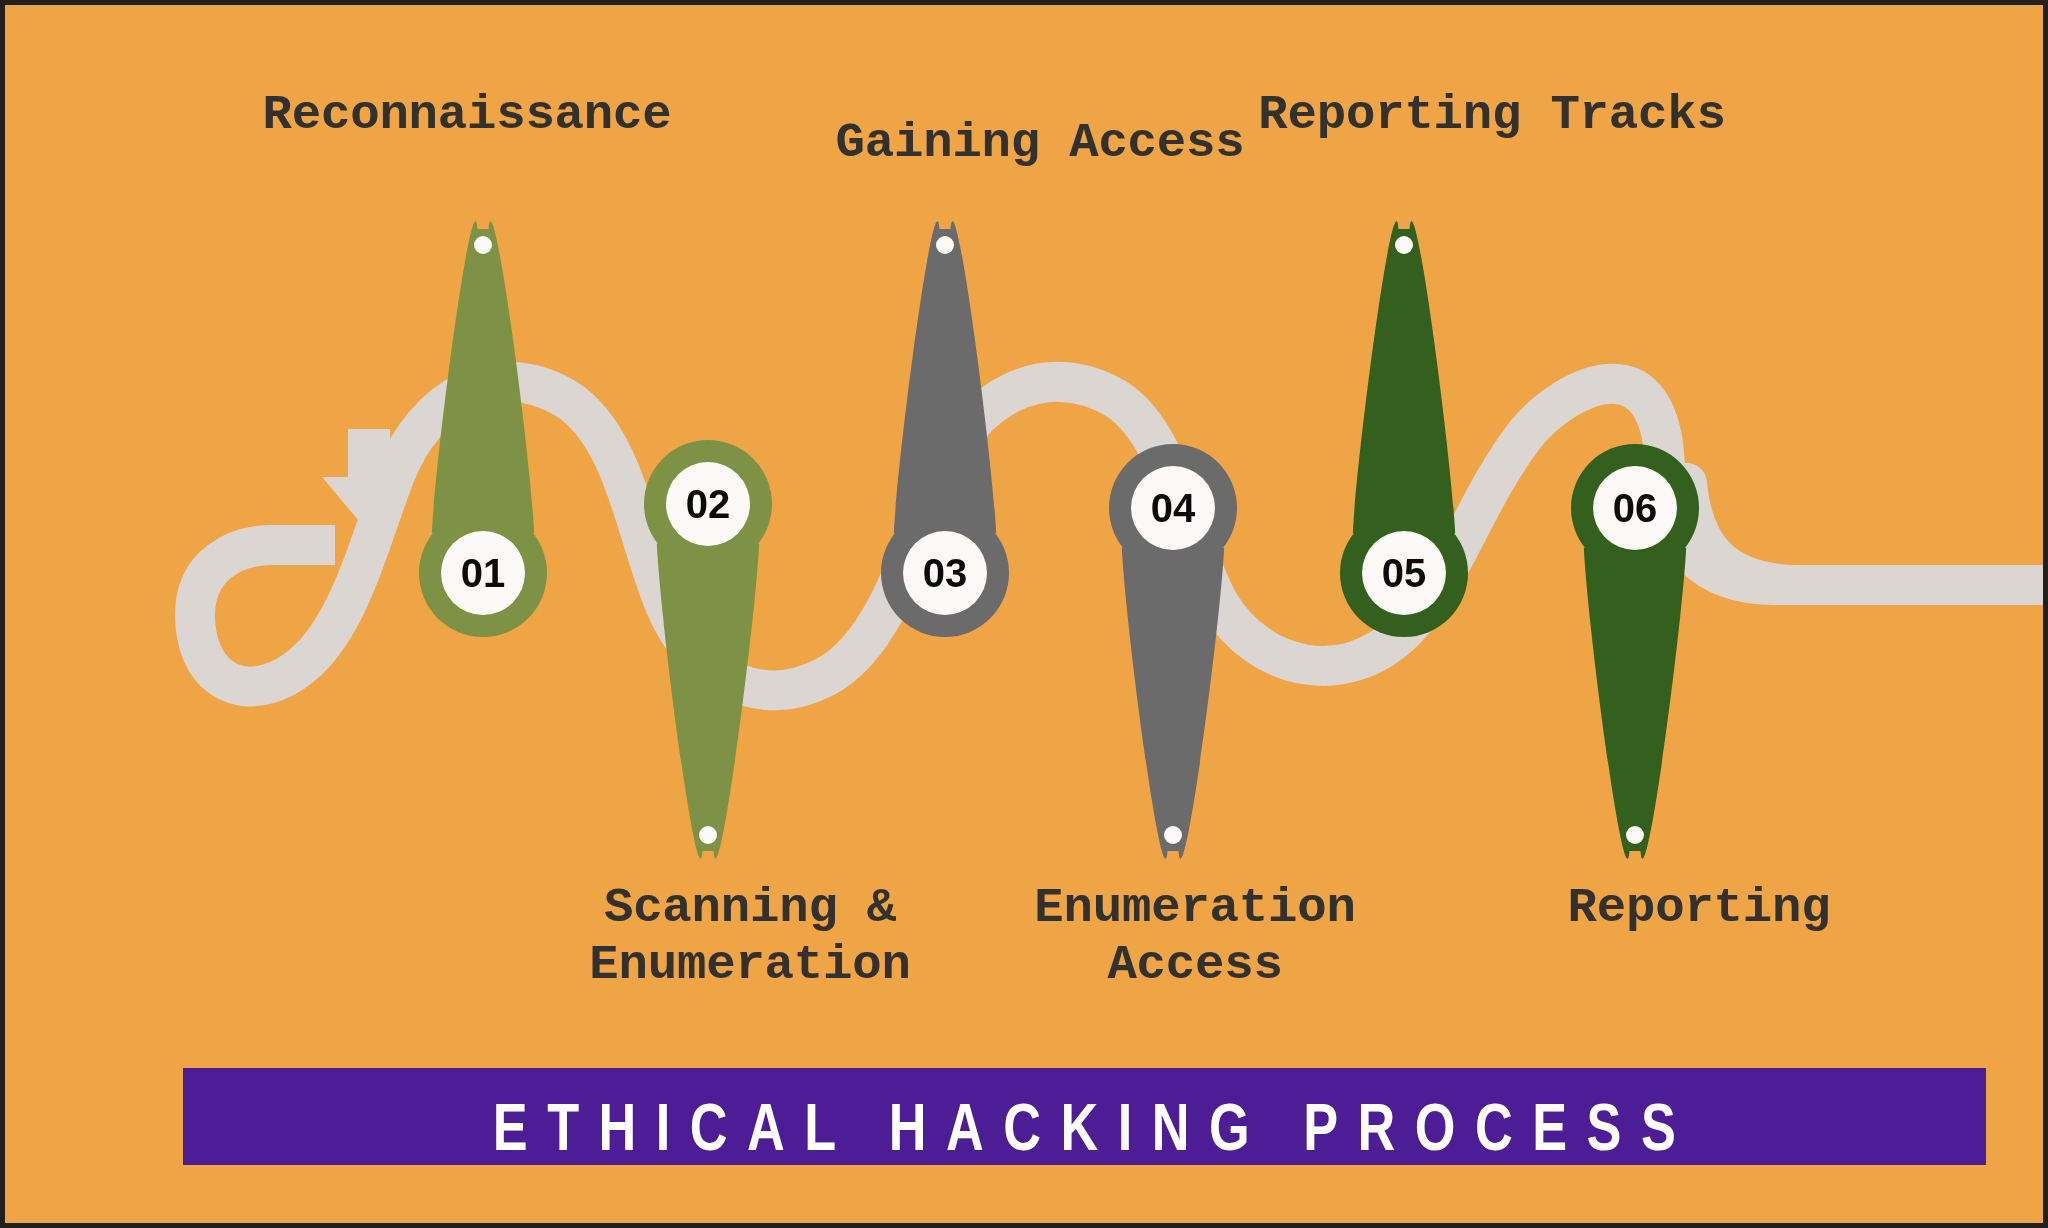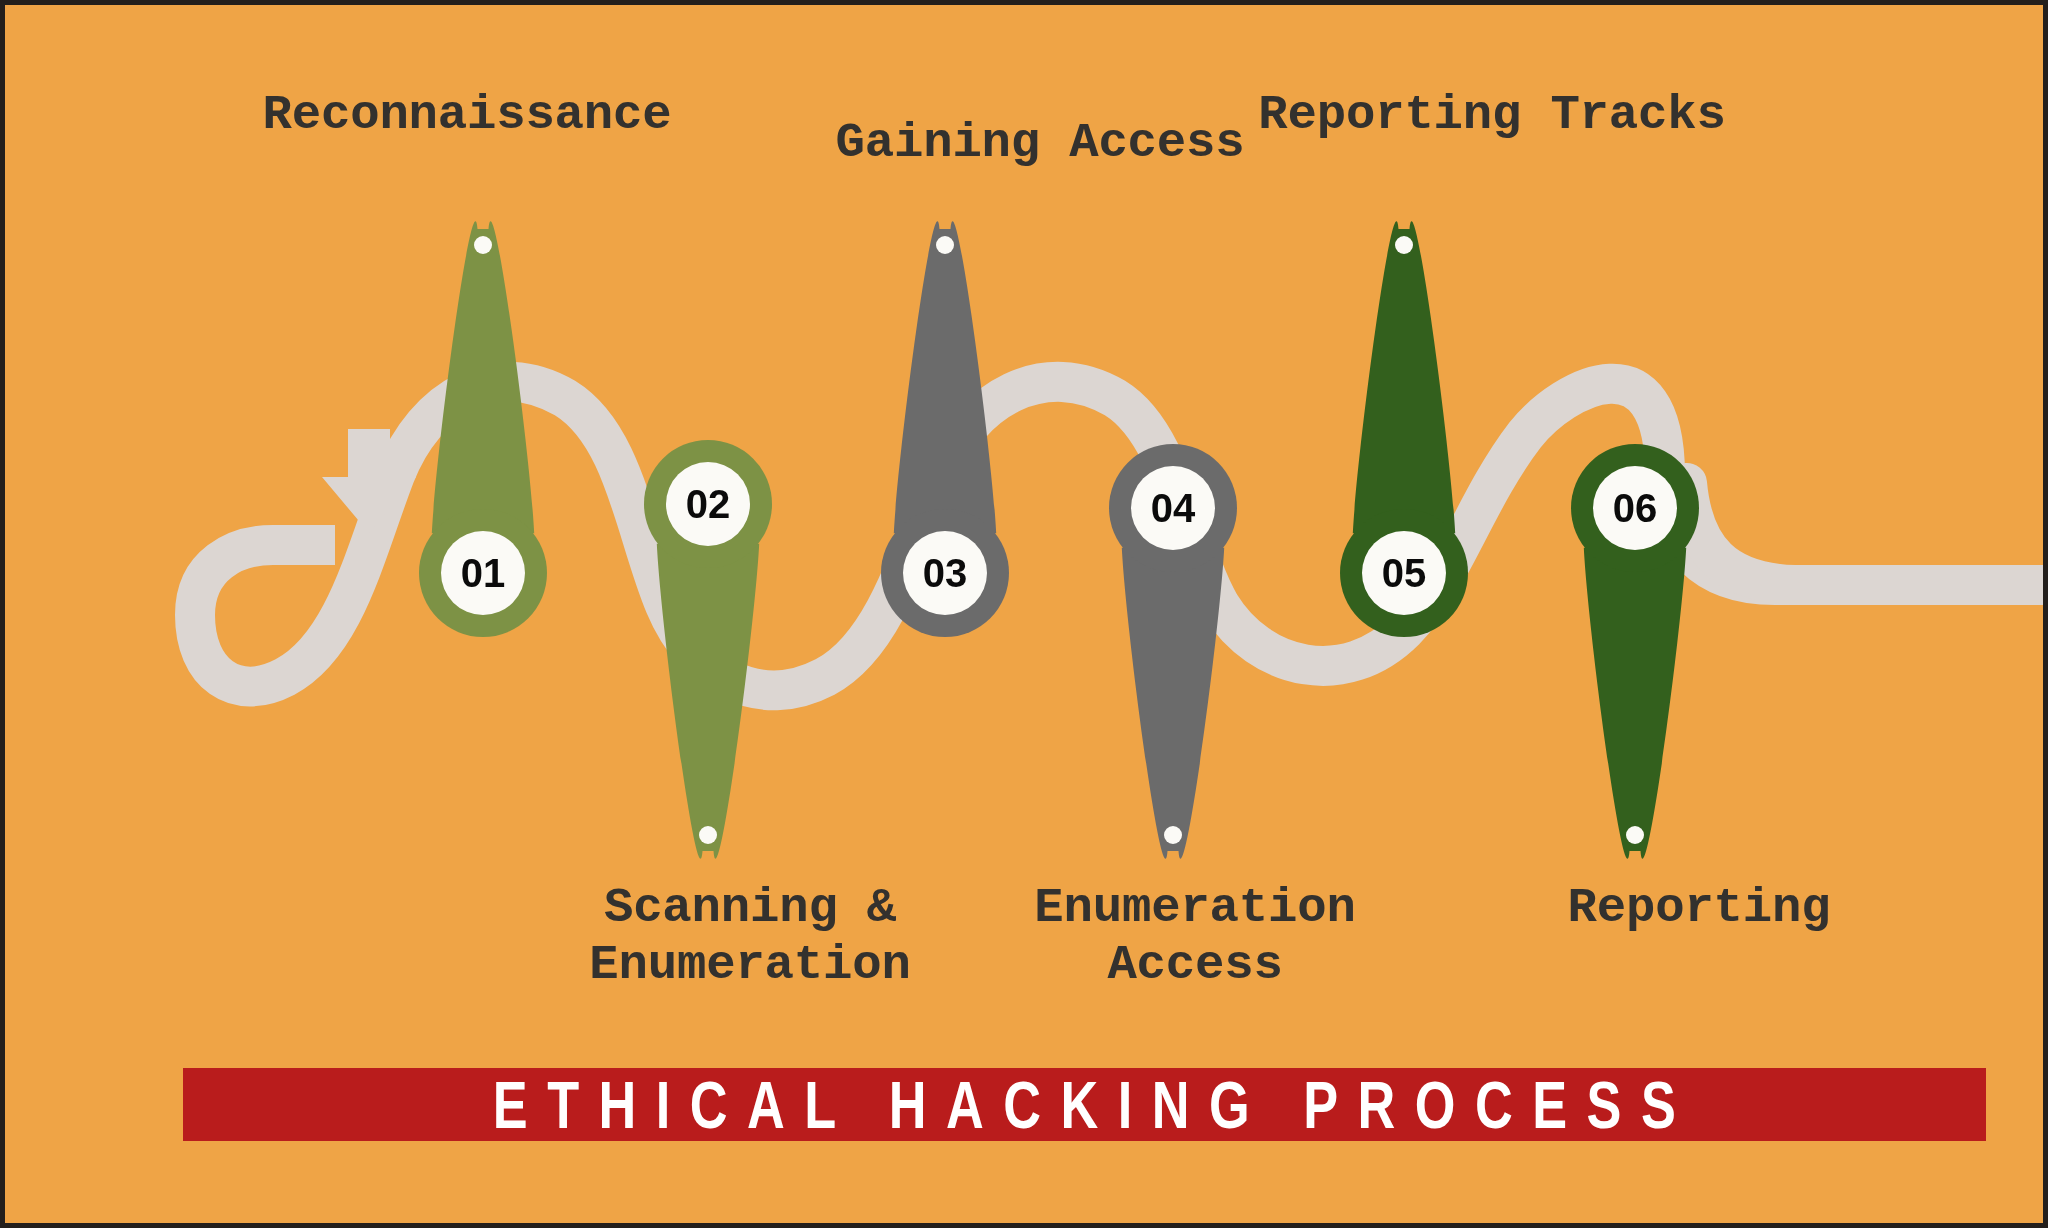--- a/index.html
+++ b/index.html
@@ -41,24 +41,24 @@
     font-family: "Liberation Sans", sans-serif;
     font-weight: bold;
     font-size: 40px;
     fill: #0b0b0b;
   }
   #title-banner {
     position: absolute;
     left: 178px;
     top: 1063px;
     width: 1803px;
-    height: 73px;
-    background: #b91c1c;
+    height: 97px;
+    background: #4c1d95;
     display: flex;
-    align-items: center;
+    align-items: flex-end;
     justify-content: center;
   }
   #title-text {
     color: #ffffff;
     font-family: "Liberation Sans Narrow", "Liberation Sans", sans-serif;
     font-weight: bold;
     font-size: 67px;
     letter-spacing: 25px;
     transform: scaleX(0.78);
     white-space: nowrap;

